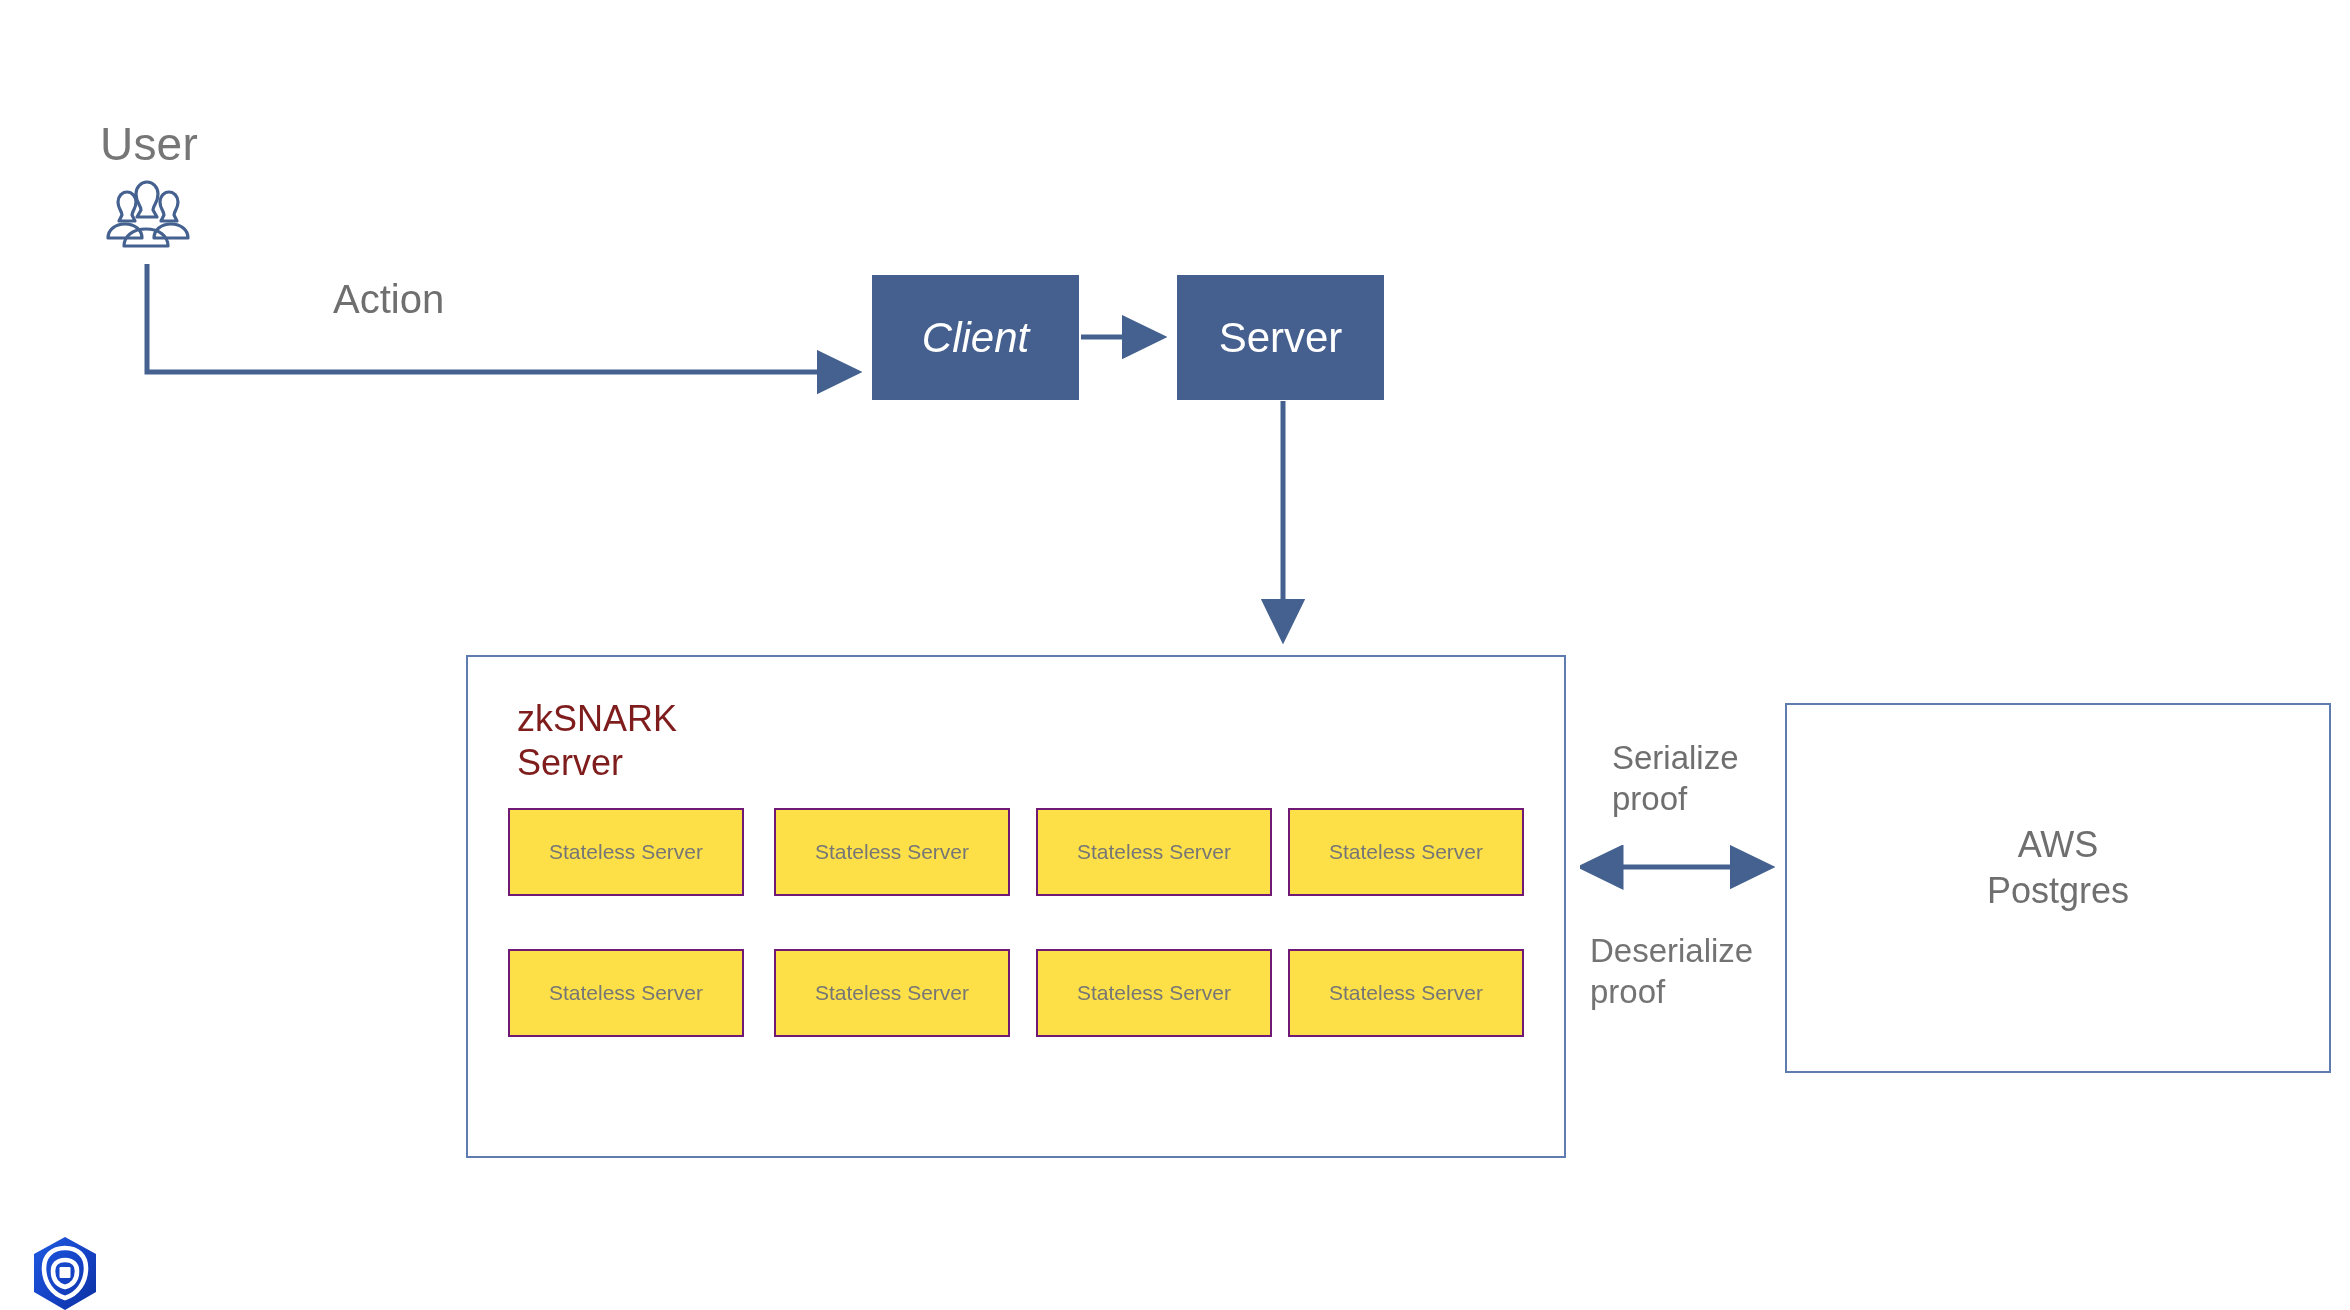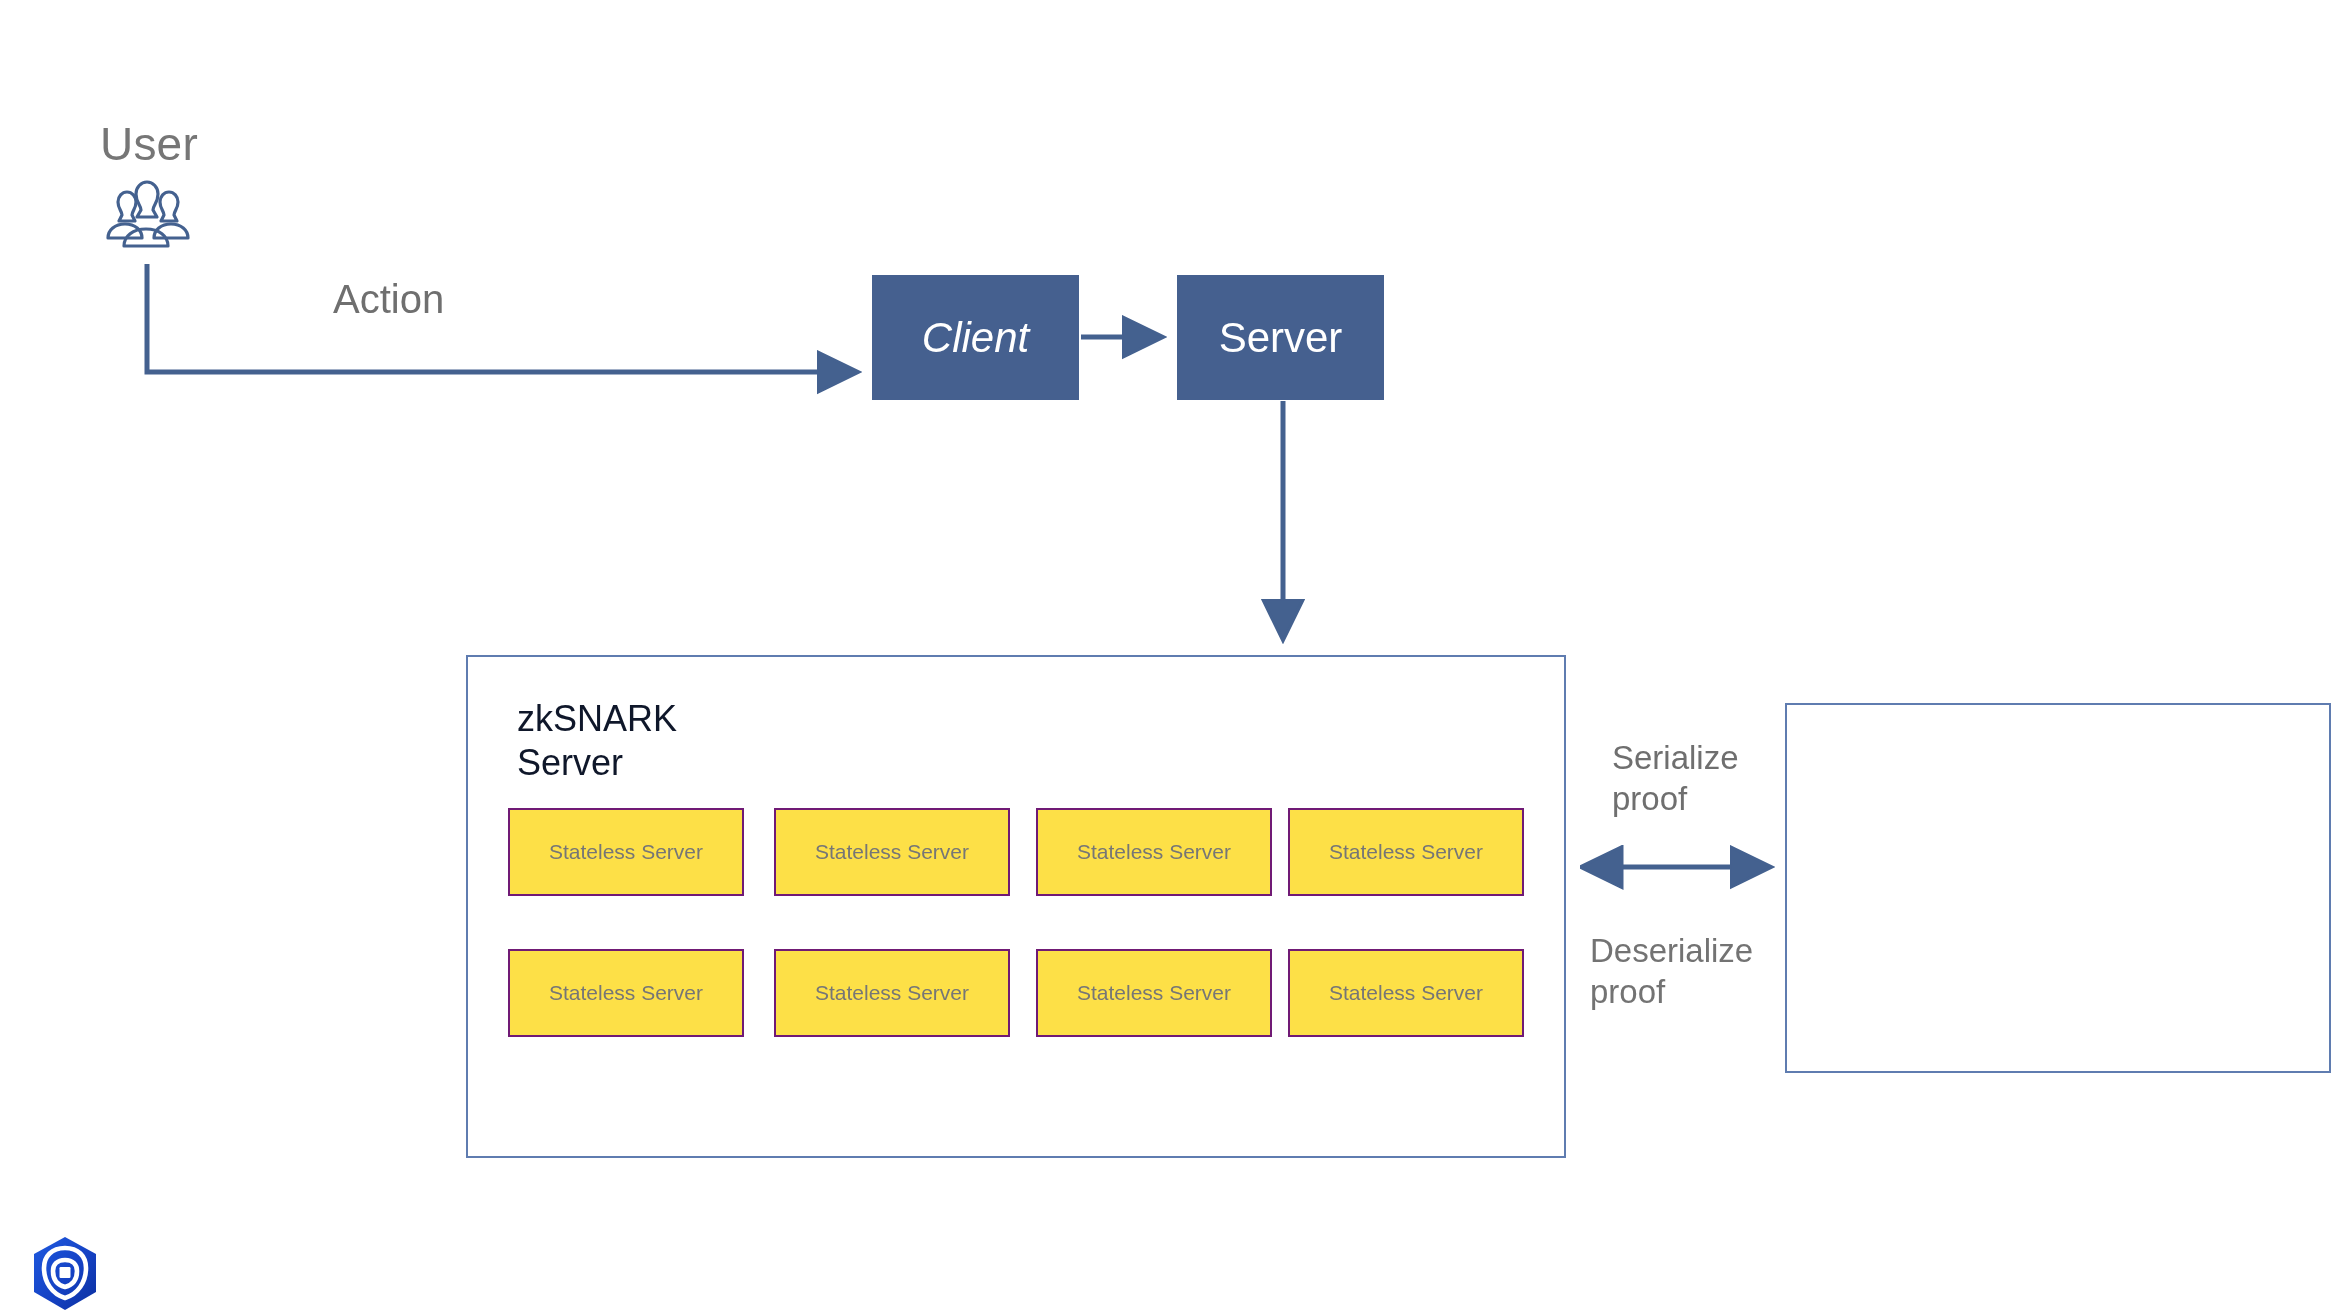--- a/index.html
+++ b/index.html
@@ -38,21 +38,21 @@
     left: 900px; top: 450px;
     width: 300px;
     font-size: 21px;
     line-height: 1.32;
     color: #8a8a8a;
   }
   .label-zksnark {
     left: 517px; top: 675px;
     font-size: 36px;
     line-height: 1.22;
-    color: #0f172a;
+    color: #7f1d1d;
     white-space: pre-line;
   }
   .label-serialize {
     left: 1612px; top: 715px;
     font-size: 33px;
     line-height: 1.25;
     color: #6f6f6f;
     white-space: pre-line;
   }
   .label-deserialize {
@@ -217,20 +217,22 @@
     <span>Stateless Server</span>
   </div>
   <div class="abs stateless row-b col-3">
     <span>Stateless Server</span>
   </div>
   <div class="abs stateless row-b col-4">
     <span>Stateless Server</span>
   </div>
 
   <div class="abs node-outline" id="aws-box"></div>
+  <div class="abs label-aws">AWS
+Postgres</div>
 
   <div class="abs" id="corner-logo">
     <svg viewBox="0 0 78 82" width="78" height="82">
       <defs>
         <linearGradient id="lg1" x1="0" y1="0" x2="1" y2="1">
           <stop offset="0%" stop-color="#1f5ae0"></stop>
           <stop offset="55%" stop-color="#1542c4"></stop>
           <stop offset="100%" stop-color="#0b2f9e"></stop>
         </linearGradient>
       </defs>

